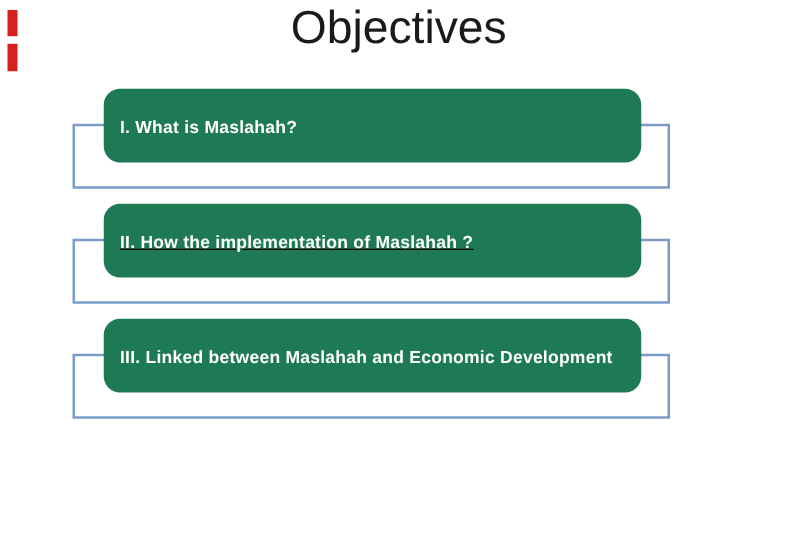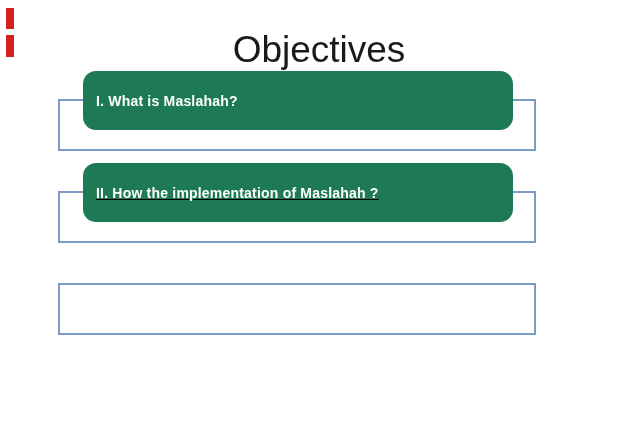--- a/index.html
+++ b/index.html
@@ -6,21 +6,21 @@
   .canvas {
     position: relative;
     width: 638px;
     height: 442px;
     background: #ffffff;
     overflow: hidden;
     font-family: "Liberation Sans", sans-serif;
   }
   .slide-title {
     position: absolute;
-    top: 28px;
+    top: 0;
     left: 0;
     width: 100%;
     text-align: center;
     font-size: 37px;
     line-height: 44px;
     font-weight: 400;
     color: #1a1a1a;
     letter-spacing: 0px;
   }
   .accent-bar {
@@ -84,14 +84,17 @@
   <div class="green-box green-1">
     <span class="label">I. What is Maslahah?</span>
   </div>
 
   <div class="outline-rect outline-2"></div>
   <div class="green-box green-2">
     <span class="label">II. How the implementation of Maslahah ?</span>
   </div>
 
   <div class="outline-rect outline-3"></div>
+  <div class="green-box green-3">
+    <span class="label">III. Linked between Maslahah and Economic Development</span>
+  </div>
 
 </div>
 
 </body></html>

